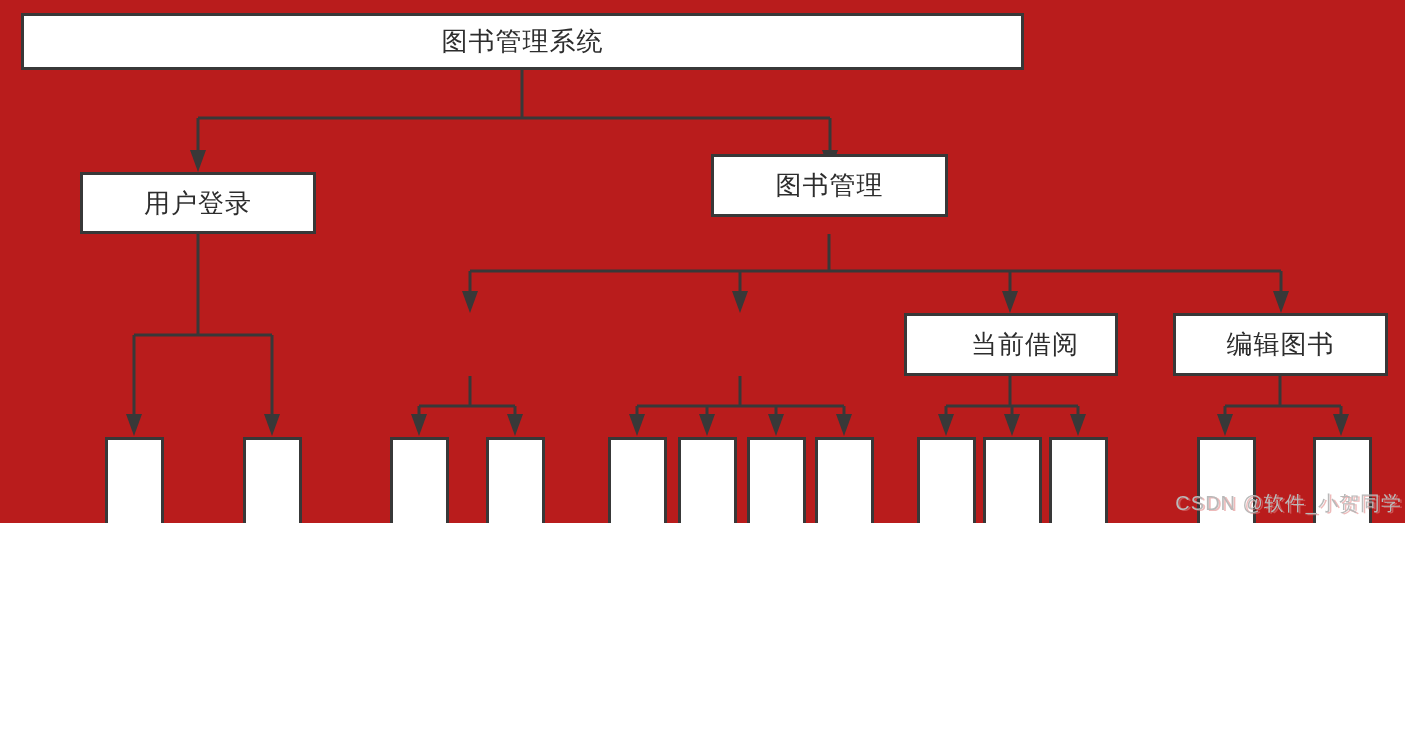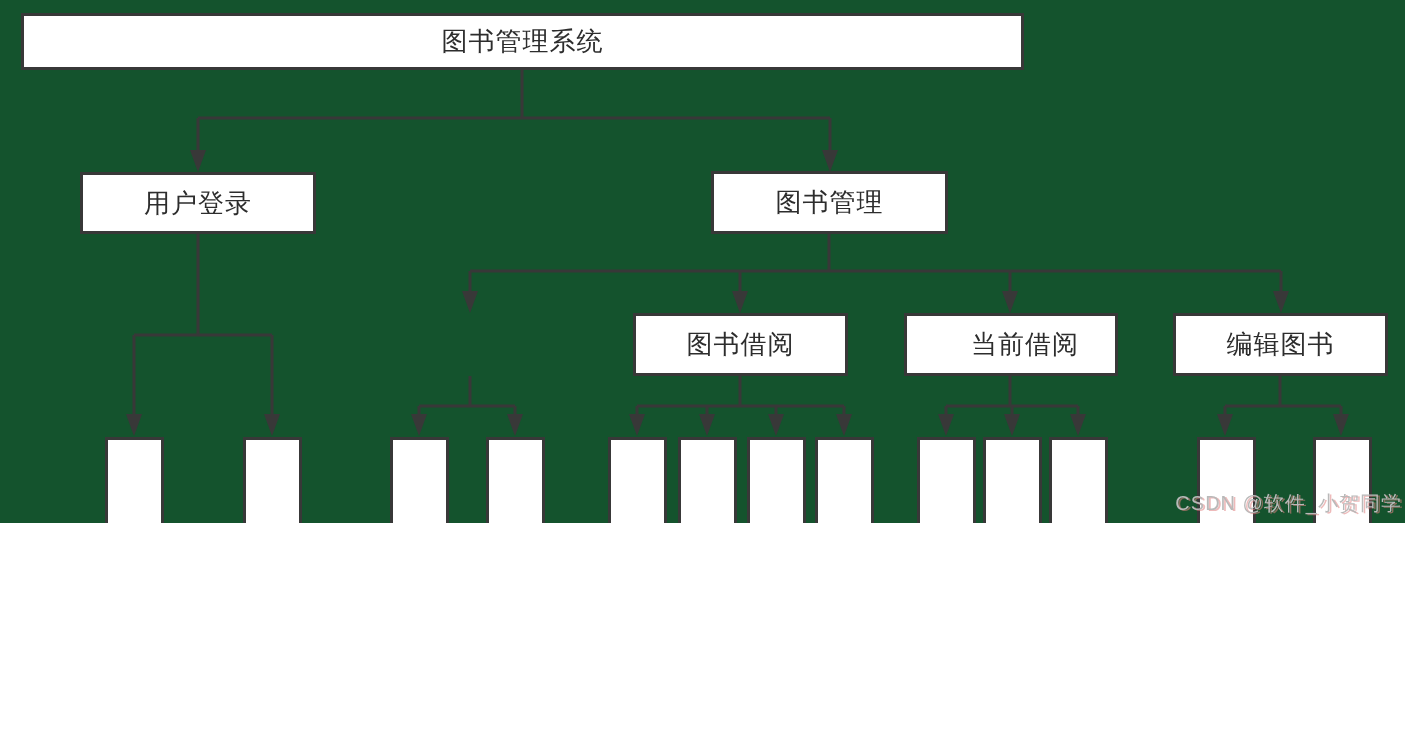--- a/index.html
+++ b/index.html
@@ -1,17 +1,17 @@
 <!DOCTYPE html>
 <html><head>
 <meta charset="utf-8">
 <style>
   html,body{margin:0;padding:0;background:#ffffff;}
   .stage{
-    position:relative;width:1405px;height:523px;background:#14532d;
+    position:relative;width:1405px;height:523px;background:#b91c1c;
     font-family:"Liberation Sans","DejaVu Sans",sans-serif;
     color:#2d2d2d;overflow:hidden;
   }
   .wires{position:absolute;left:0;top:0;width:1405px;height:747px;}
   .hbox{
     position:absolute;box-sizing:border-box;background:#ffffff;
     border:3px solid #383838;display:flex;align-items:center;justify-content:center;
     font-size:26px;letter-spacing:1px;white-space:nowrap;z-index:2;
   }
   .vbox{
@@ -68,23 +68,22 @@
       <polygon points="1004,414 1020,414 1012,436"></polygon>
       <polygon points="1070,414 1086,414 1078,436"></polygon>
       <polygon points="1217,414 1233,414 1225,436"></polygon>
       <polygon points="1333,414 1349,414 1341,436"></polygon>
     </g>
   </svg>
 
   <div class="hbox" style="left:21px;top:13px;width:1003px;height:57px;">图书管理系统</div>
 
   <div class="hbox" style="left:80px;top:172px;width:236px;height:62px;">用户登录</div>
-  <div class="hbox" style="left:711px;top:171px;width:237px;height:63px;">图书管理</div>
+  <div class="hbox" style="left:711px;top:154px;width:237px;height:63px;">图书管理</div>
 
-  <div class="hbox" style="left:633px;top:313px;width:215px;height:63px;">图书借阅</div>
   <div class="hbox" style="left:904px;top:313px;width:214px;height:63px;padding-left:28px;">当前借阅</div>
   <div class="hbox" style="left:1173px;top:313px;width:215px;height:63px;">编辑图书</div>
 
   <div class="vbox" style="left:105px;">用户登录</div>
   <div class="vbox" style="left:243px;">注销登录</div>
 
   <div class="vbox" style="left:390px;">查询图书</div>
   <div class="vbox" style="left:486px;">借阅图书</div>
 
   <div class="vbox" style="left:608px;">查询图书</div>

